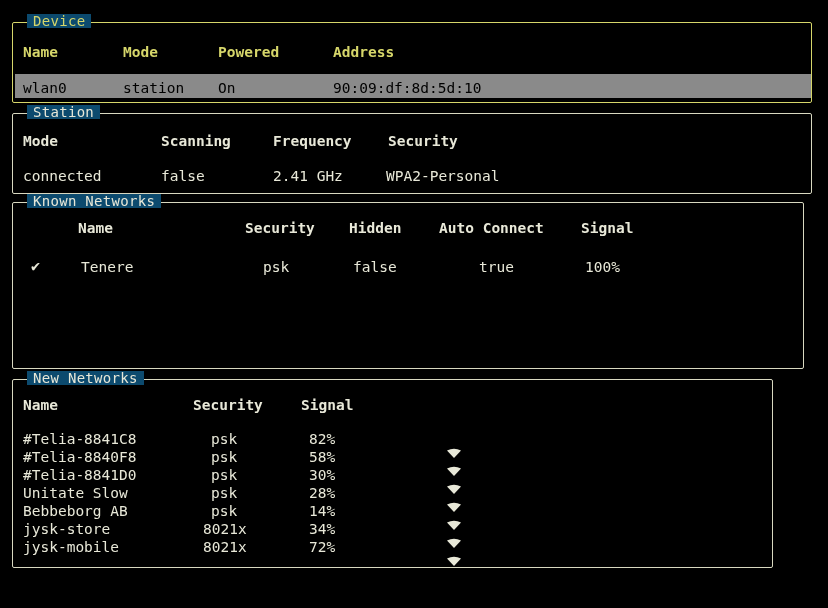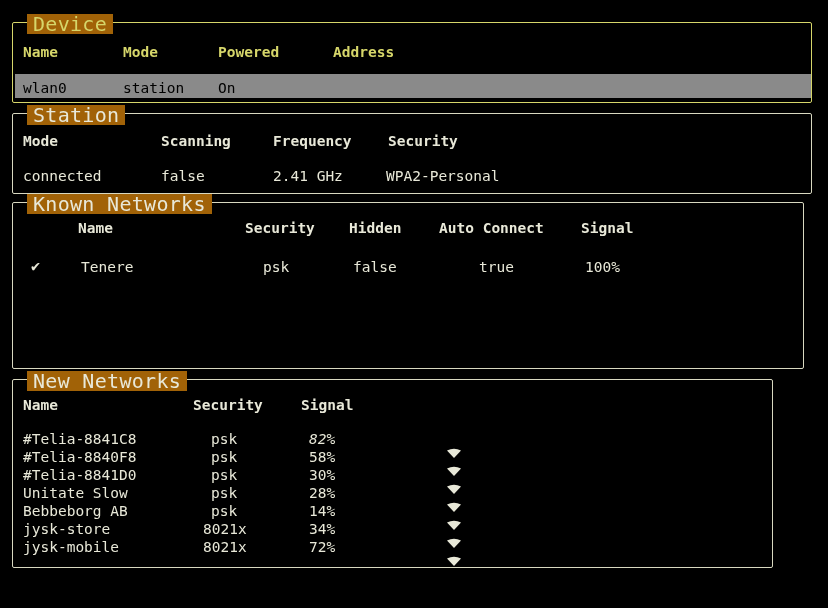--- a/index.html
+++ b/index.html
@@ -31,23 +31,23 @@
     border: 1px solid #d8d8c0;
     border-radius: 2px;
   }
   .panel.accent {
     border-color: #d6d66a;
   }
   .legend {
     position: absolute;
     top: -9px;
     left: 14px;
-    background: #a16207;
+    background: #0c4a6e;
     padding: 0 6px;
-    font-size: 20px;
+    font-size: 14px;
     color: #e8e8d8;
     letter-spacing: 0.3px;
   }
   .panel.accent > .legend {
     color: #d6d66a;
   }
 
   .inner {
     position: absolute;
     left: 0; top: 0; right: 0; bottom: 0;
@@ -112,20 +112,21 @@
     <div class="inner">
       <div class="hdr accent" style="left:10px; top:22px;">Name</div>
       <div class="hdr accent" style="left:110px; top:22px;">Mode</div>
       <div class="hdr accent" style="left:205px; top:22px;">Powered</div>
       <div class="hdr accent" style="left:320px; top:22px;">Address</div>
 
       <div class="selrow" id="device-selected-row">
         <div class="cell" style="left:8px; top:7px;">wlan0</div>
         <div class="cell" style="left:108px; top:7px;">station</div>
         <div class="cell" style="left:203px; top:7px;">On</div>
+        <div class="cell" style="left:318px; top:7px;">90:09:df:8d:5d:10</div>
       </div>
     </div>
   </div>
 
   <div class="panel" id="station-panel">
     <div class="legend">Station</div>
     <div class="inner">
       <div class="hdr" style="left:10px; top:20px;">Mode</div>
       <div class="hdr" style="left:148px; top:20px;">Scanning</div>
       <div class="hdr" style="left:260px; top:20px;">Frequency</div>
@@ -161,21 +162,21 @@
   <div class="panel" id="new-panel">
     <div class="legend">New Networks</div>
     <div class="inner">
       <div class="hdr" style="left:10px; top:18px;">Name</div>
       <div class="hdr" style="left:180px; top:18px;">Security</div>
       <div class="hdr" style="left:288px; top:18px;">Signal</div>
 
       <div class="net-row" style="left:0px; top:52px; width:100%; height:18px;">
         <span class="cell" style="left:10px; top:0px;">#Telia-8841C8</span>
         <span class="cell" style="left:198px; top:0px;">psk</span>
-        <span class="cell" style="left:296px; top:0px;font-style:italic;">82%</span>
+        <span class="cell" style="left:296px; top:0px;">82%</span>
         <span class="wifi-icon" style="position:absolute; left:340px; top:0px;">
           <svg width="16" height="13" viewBox="0 0 16 13">
               <path d="M1 3.5 L8 11 L15 3.5 Q8 0 1 3.5 Z" fill="#e8e8d8"></path>
             </svg>
         </span>
       </div>
 
       <div class="net-row" style="left:0px; top:70px; width:100%; height:18px;">
         <span class="cell" style="left:10px; top:0px;">#Telia-8840F8</span>
         <span class="cell" style="left:198px; top:0px;">psk</span>

